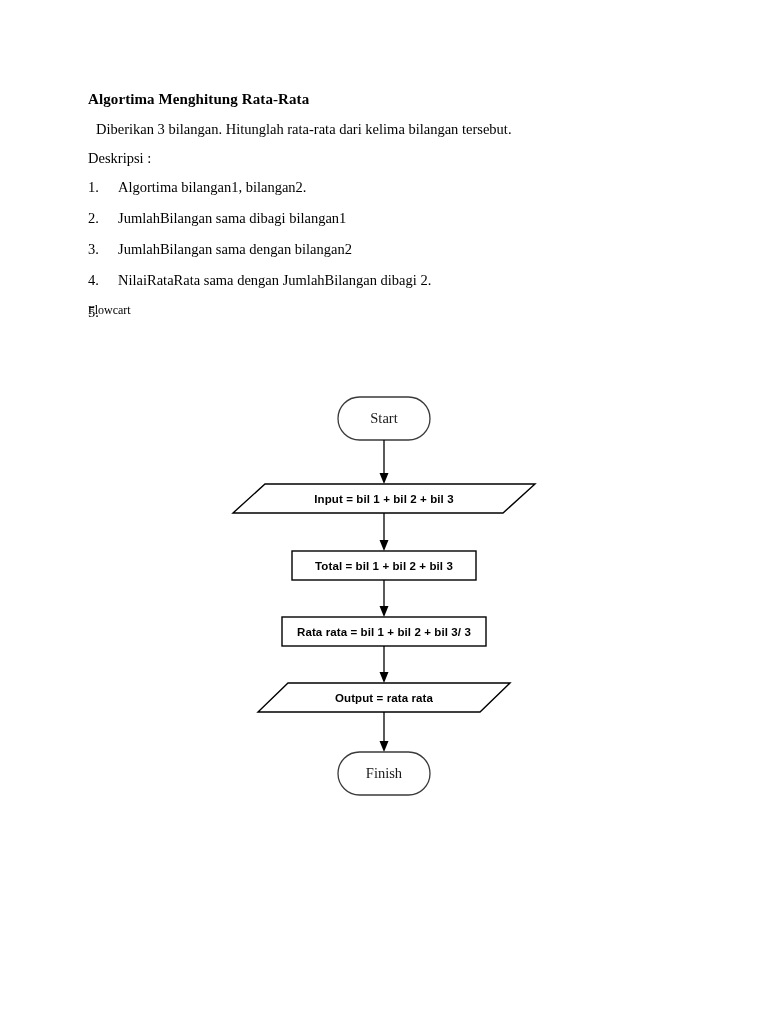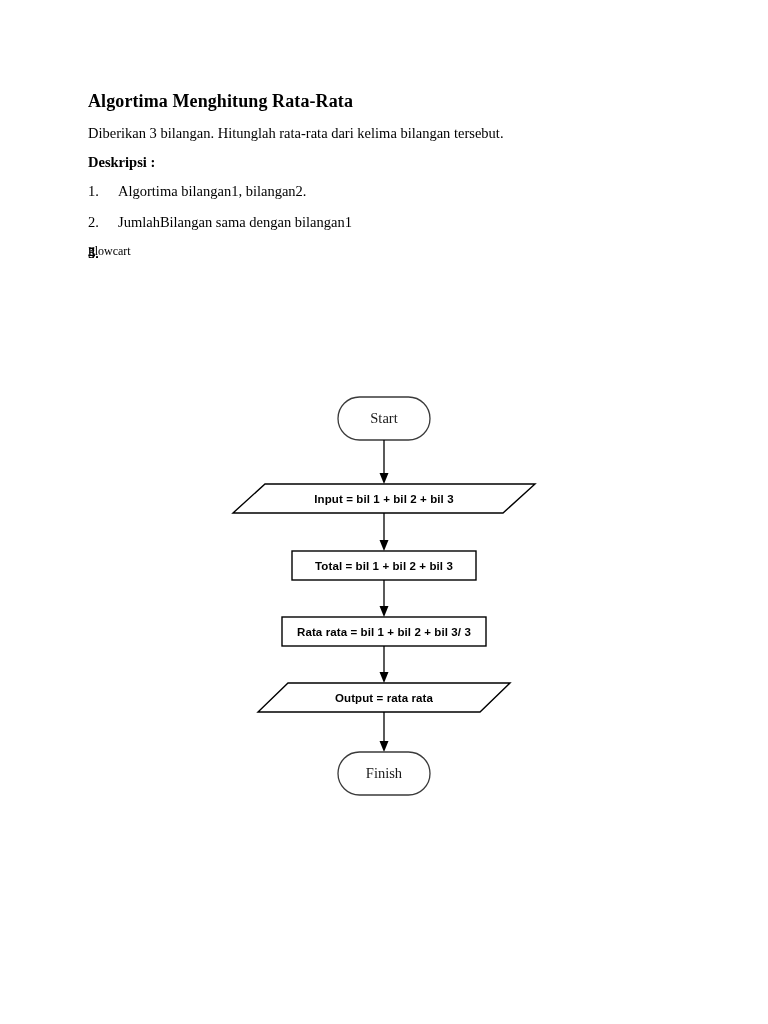--- a/index.html
+++ b/index.html
@@ -18,32 +18,32 @@
 
   
   .doc-text {
     position: absolute;
     left: 88px;
     top: 90px;
     width: 560px;
   }
   .heading {
     font-weight: bold;
-    font-size: 18px;
+    font-size: 15px;
     line-height: 1.25;
     margin: 0 0 11px 0;
     letter-spacing: 0.1px;
   }
   .para {
     font-size: 14.5px;
     line-height: 1.25;
-    margin: 0 0 11px 0;
+    margin: 0 0 11px 8px;
   }
   .subheading {
-    font-weight: bold;
+    font-weight: normal;
     font-size: 14.5px;
     line-height: 1.25;
     margin: 0 0 11px 0;
   }
   .steps {
     margin: 0;
     padding: 0;
     list-style: none;
   }
   .step {
@@ -118,27 +118,29 @@
 
   <div class="subheading">Deskripsi :</div>
 
   <ol class="steps">
     <li class="step">
       <span class="step-num">1.</span>
       <span>Algortima bilangan1, bilangan2.</span>
     </li>
     <li class="step">
       <span class="step-num">2.</span>
-      <span>JumlahBilangan sama dengan bilangan1</span>
+      <span>JumlahBilangan sama dibagi bilangan1</span>
     </li>
     <li class="step">
       <span class="step-num">3.</span>
+      <span>JumlahBilangan sama dengan bilangan2</span>
     </li>
     <li class="step">
       <span class="step-num">4.</span>
+      <span>NilaiRataRata sama dengan JumlahBilangan dibagi 2.</span>
     </li>
     <li class="step">
       <span class="step-num">5.</span>
     </li>
   </ol>
 
   <div class="flowcart-heading">Flowcart</div>
 </div>
 
 <div class="flowchart">

